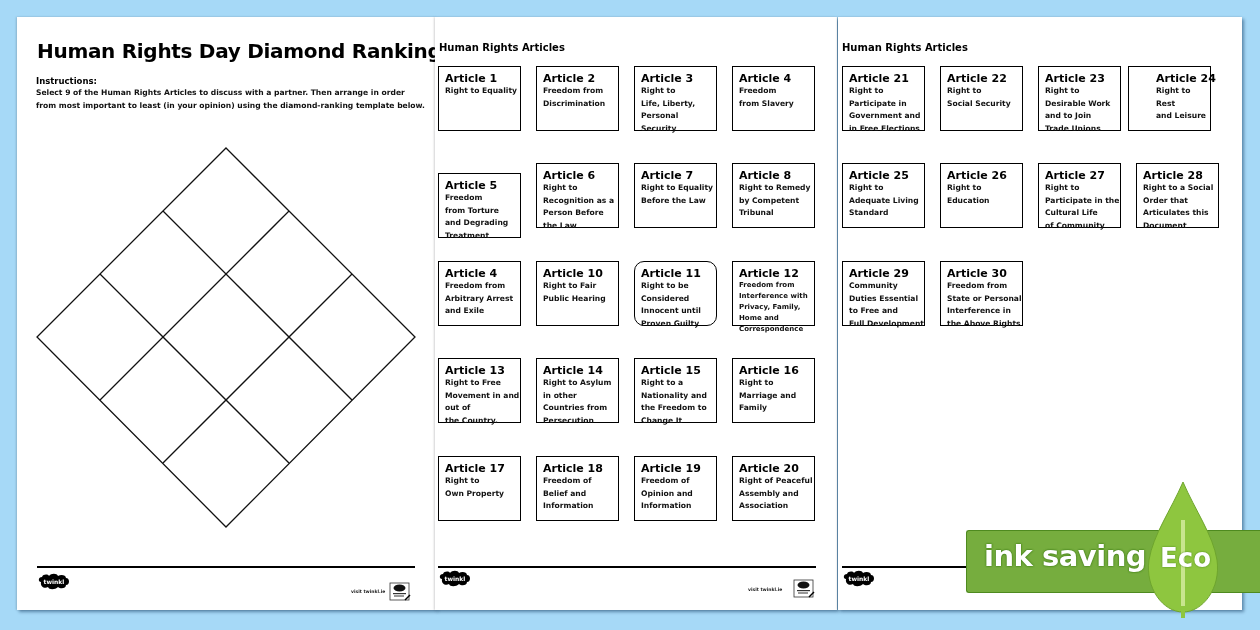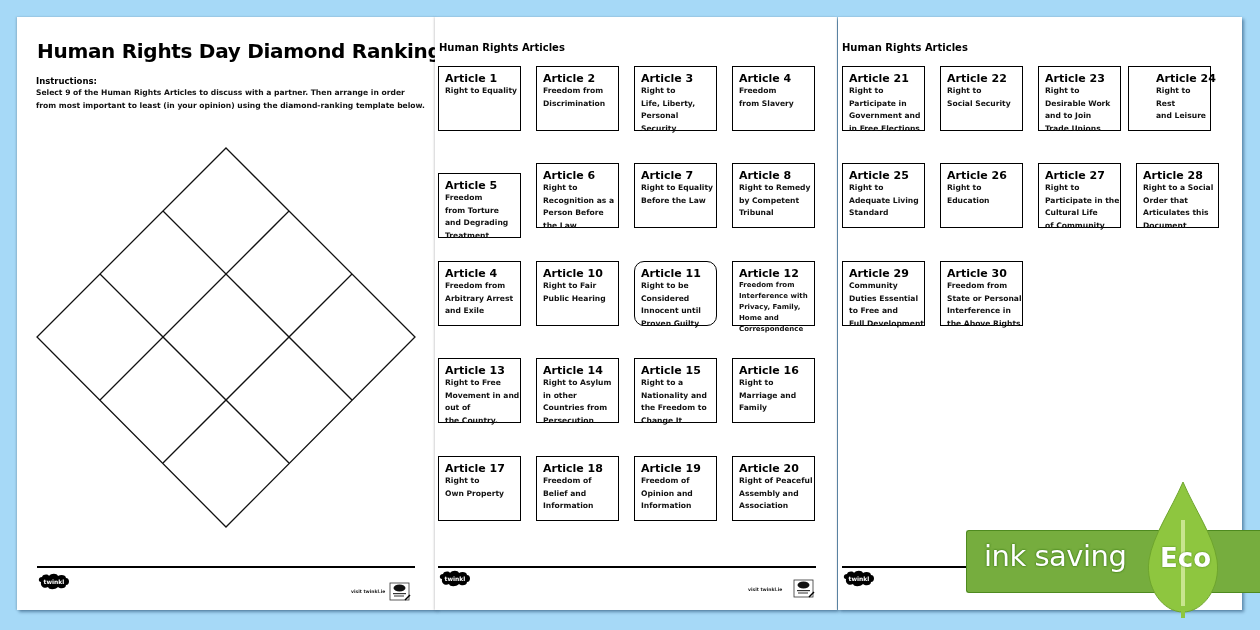--- a/index.html
+++ b/index.html
@@ -48,21 +48,21 @@
     position:absolute; width:34px; height:18px;
   }
   .visit {
     position:absolute; font-size:4.5px; font-weight:bold; color:#222; white-space:nowrap;
   }
   .badge { position:absolute; width:22px; height:20px; }
 
   .eco-banner {
     position:absolute; left:966px; top:530px; width:294px; height:63px;
     background:#76ad3e; border:1.5px solid #4e8a1f; border-right:none; border-radius:3px 0 0 3px;
-    z-index:10; box-sizing:border-box;
+    z-index:10; box-sizing:border-box;font-weight:bold;
   }
   .eco-text {
     position:absolute; left:17px; top:8px; font-family:"DejaVu Sans", sans-serif; font-size:29px;
     color:#fff; letter-spacing:-0.5px;
     text-shadow: 0 0 2px #3f7d16, 0 0 2px #3f7d16;
   }
   .leaf { position:absolute; left:1131px; top:480px; z-index:11; }
   .eco-word {
     position:absolute; left:1160px; top:543px; z-index:12; font-size:26px; font-weight:bold; color:#fff;
     text-shadow: 0 0 2px #3f7d16;

